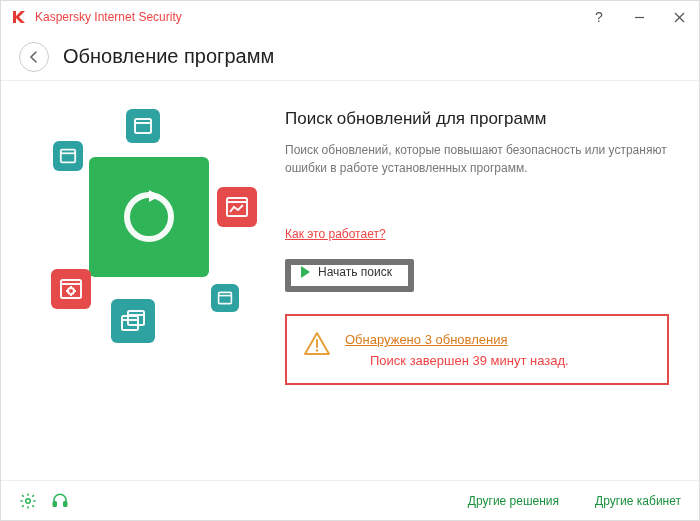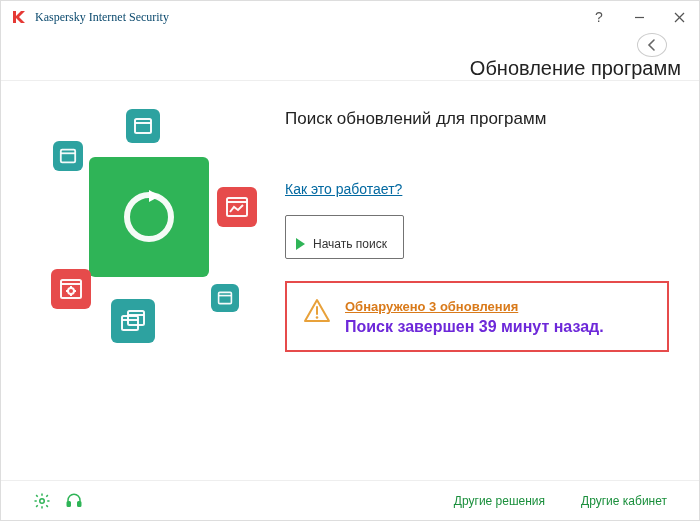--- a/index.html
+++ b/index.html
@@ -1,47 +1,47 @@
 <!DOCTYPE html>
 <html><head>
 <meta charset="utf-8">
 <style>
 * { margin: 0; padding: 0; box-sizing: border-box; font-family: "Segoe UI", Arial, sans-serif; }
 body { background: #fff; width: 700px; height: 521px; overflow: hidden; position: relative; border: 1px solid #ddd; }
 
 .titlebar { height: 32px; display: flex; align-items: center; padding: 0 0 0 10px; }
 .titlebar .klogo { width: 16px; height: 16px; margin-right: 8px; }
-.titlebar .title { font-size: 12px; color: #0c4a6e; flex: 1; font-family: Liberation Serif, serif; }
+.titlebar .title { font-size: 12px; color: #ef4444; flex: 1; }
 .titlebar .winbtn { width: 40px; height: 32px; display: flex; align-items: center; justify-content: center; color: #555; font-size: 14px; }
 
-.header { height: 48px; display: flex; align-items: flex-end; padding: 0 18px; border-bottom: 1px solid #eee; flex-direction: column; }
+.header { height: 48px; display: flex; align-items: center; padding: 0 18px; border-bottom: 1px solid #eee; }
 .backbtn { width: 30px; height: 30px; border: 1px solid #ccc; border-radius: 50%; display: flex; align-items: center; justify-content: center; margin-right: 14px; color: #555; cursor: pointer; }
 .pagetitle { font-size: 20px; color: #222; }
 
 .content { display: flex; padding: 28px 30px 10px 30px; }
 .art { width: 230px; height: 260px; position: relative; flex-shrink: 0; }
 .tile { position: absolute; border-radius: 6px; display: flex; align-items: center; justify-content: center; }
 .tile.green { background: #2fb457; }
 .tile.teal { background: #2da2a0; }
 .tile.red { background: #e64b4b; }
 .tile svg { stroke: rgba(255,255,255,0.95); fill: none; stroke-width: 2; }
 
 .main { flex: 1; padding-left: 24px; }
 .h1 { font-size: 17px; font-weight: 400; color: #222; margin-bottom: 12px; }
 .desc { font-size: 12px; color: #777; line-height: 1.5; margin-bottom: 10px; }
-.howlink { font-size: 14px; color: #0369a1; text-decoration: underline; display: inline-block; margin-bottom: 18px; cursor: pointer; margin-top: 40px; }
-.startbtn { border: 1px solid #737373; background: #fff; padding: 21px 16px 7px 10px; font-size: 12px; color: #333; display: inline-flex; align-items: center; gap: 8px; cursor: pointer; border-radius: 2px; }
+.howlink { font-size: 12px; color: #ef4444; text-decoration: underline; display: inline-block; margin-bottom: 18px; cursor: pointer; margin-top: 40px; }
+.startbtn { border: 6px solid #737373; background: #fff; padding: 0 16px 7px 10px; font-size: 12px; color: #333; display: inline-flex; align-items: center; gap: 8px; cursor: pointer; border-radius: 2px; }
 .startbtn .play { width: 0; height: 0; border-left: 9px solid #2fb457; border-top: 6px solid transparent; border-bottom: 6px solid transparent; }
 
-.alertbox { border: 2px solid #e64b4b; padding: 14px 16px; margin-top: 22px; display: flex; gap: 14px; align-items: flex-start; font-weight: bold; }
+.alertbox { border: 2px solid #e64b4b; padding: 14px 16px; margin-top: 22px; display: flex; gap: 14px; align-items: flex-start; }
 .alerticon { width: 28px; height: 28px; flex-shrink: 0; }
 .alerttext .found { font-size: 13px; color: #d97a1a; text-decoration: underline; cursor: pointer; display: inline-block; margin-bottom: 4px; }
-.alerttext .sub { font-size: 16px; color: #6d28d9; }
+.alerttext .sub { font-size: 13px; color: #ef4444; margin-left: 25px; }
 
-.footer { position: absolute; bottom: 0; left: 0; right: 0; height: 40px; border-top: 1px solid #eee; display: flex; align-items: center; padding: 0 32px; gap: 14px; }
+.footer { position: absolute; bottom: 0; left: 0; right: 0; height: 40px; border-top: 1px solid #eee; display: flex; align-items: center; padding: 0 18px; gap: 14px; }
 .footericon { color: #2fb457; display:flex; align-items:center; }
 .footer .spacer { flex: 1; }
 .footerlink { font-size: 12px; color: #1a8f3c; cursor: pointer; margin-left: 22px; }
 </style>
 </head>
 <body>
 
 <div class="titlebar">
   <svg class="klogo" viewBox="0 0 16 16">
       <path d="M2 2 L2 14 L5 14 L5 9 L10 14 L14 14 L8 8 L14 2 L10 2 L5 7 L5 2 Z" fill="#e53935"></path>
@@ -120,20 +120,21 @@
     <div class="tile teal" style="top:175px;left:180px;width:28px;height:28px;">
       <svg width="16" height="16" viewBox="0 0 20 20">
           <rect x="2" y="3" width="16" height="14" rx="1.5"></rect>
           <line x1="2" y1="7" x2="18" y2="7"></line>
         </svg>
     </div>
   </div>
 
   <div class="main">
     <div class="h1">Поиск обновлений для программ</div>
+    <div class="desc">Поиск обновлений, которые повышают безопасность или устраняют ошибки в работе установленных программ.</div>
     <a class="howlink">Как это работает?</a>
     <div>
       <button class="startbtn">
         <span class="play"></span>
         <span>Начать поиск</span>
       </button>
     </div>
 
     <div class="alertbox">
       <svg class="alerticon" viewBox="0 0 28 28">

